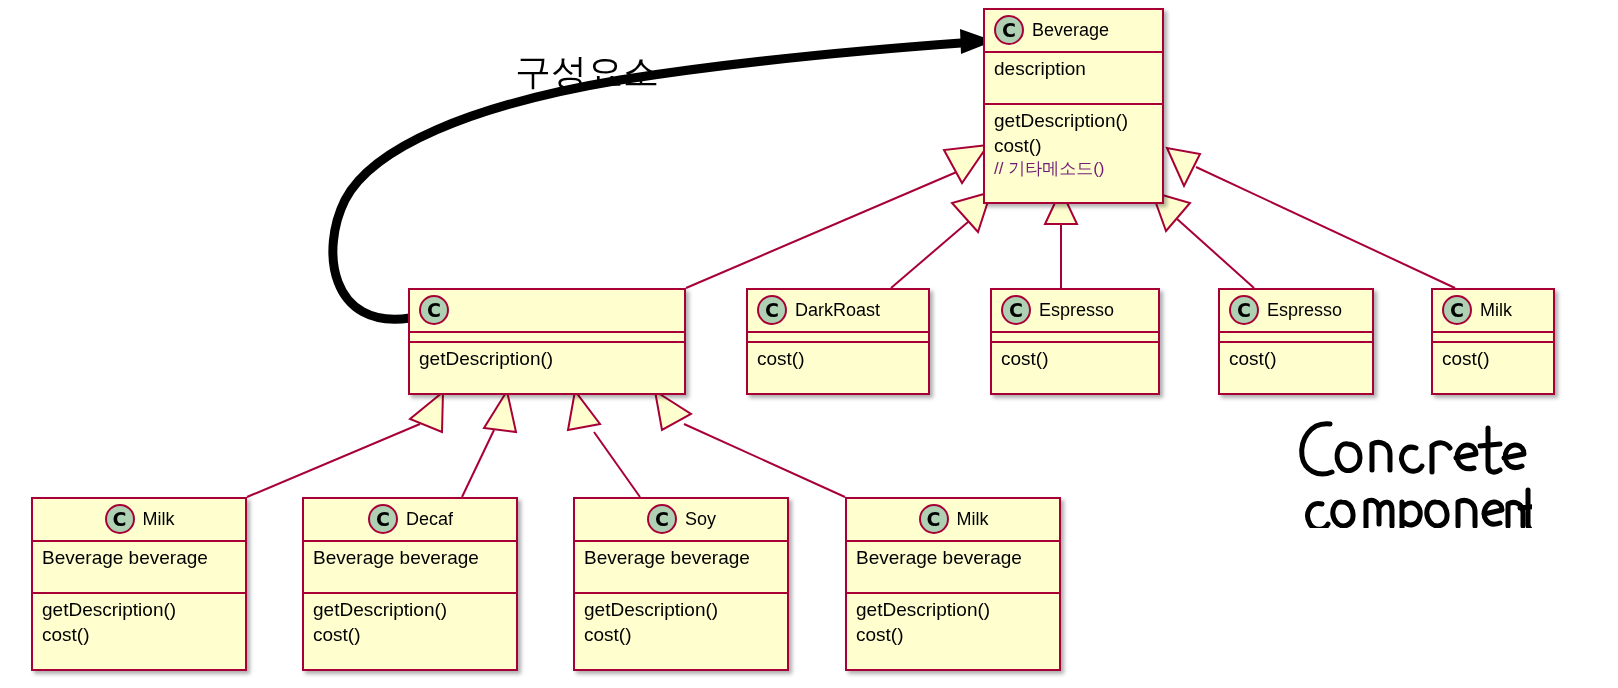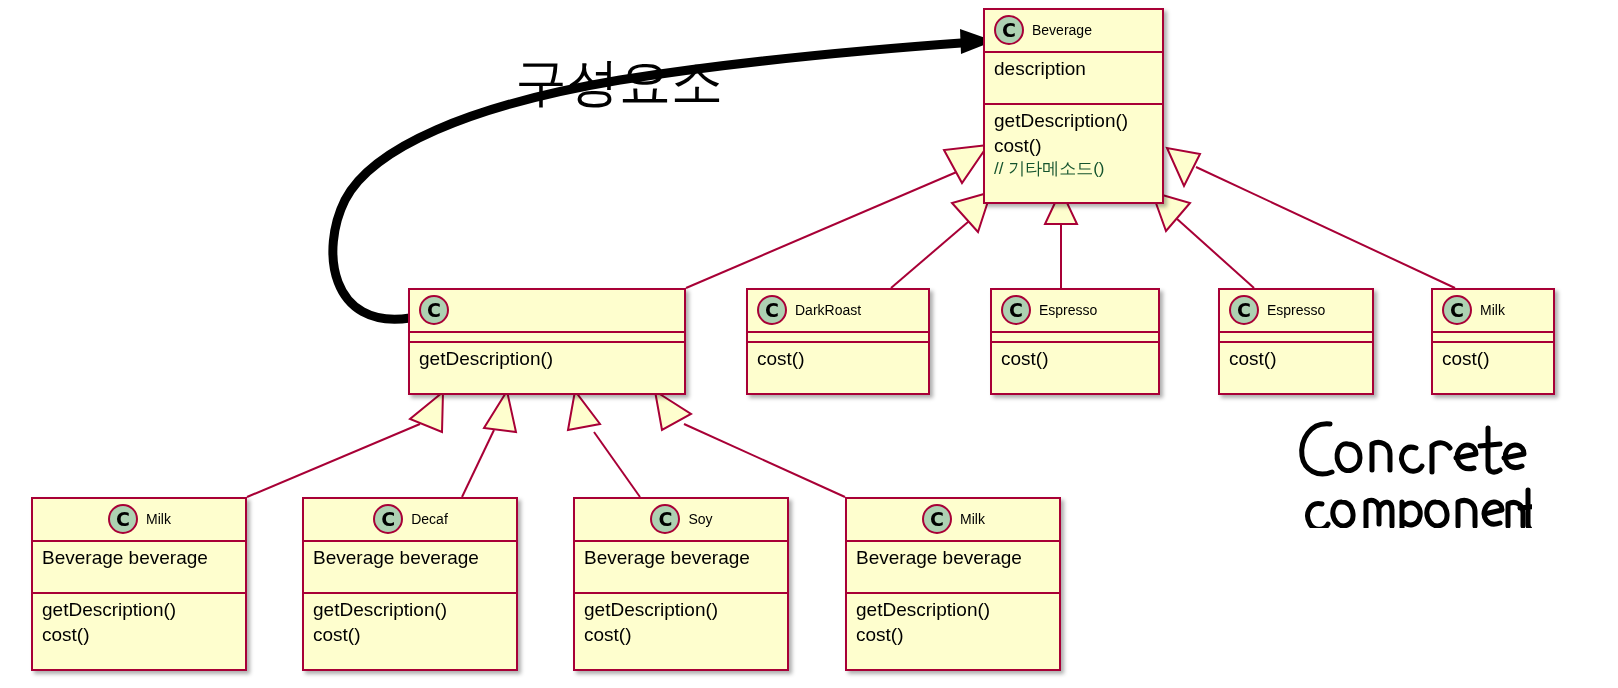--- a/index.html
+++ b/index.html
@@ -56,21 +56,21 @@
     display: flex;
     align-items: center;
     justify-content: center;
     font-size: 19px;
     font-weight: bold;
     color: #000000;
     line-height: 1;
     font-family: "DejaVu Sans", sans-serif;
   }
   .class-title {
-    font-size: 14px;
+    font-size: 18px;
     color: #000000;
     white-space: nowrap;
     line-height: 1;
   }
   .uml-divider {
     height: 0;
     border-top: 2px solid #A80036;
   }
   .uml-compartment {
     padding: 4px 8px 22px 9px;
@@ -81,28 +81,28 @@
   }
   .uml-compartment.empty {
     height: 8px;
     padding-top: 0;
     padding-bottom: 0;
   }
   .uml-compartment .member {
     display: block;
   }
   .uml-compartment .member.muted {
-    color: #14532d;
+    color: #701a75;
     font-size: 17px;
   }
 
   
   .korean-label {
     position: absolute;
-    font-size: 52px;
+    font-size: 36px;
     color: #000000;
     white-space: nowrap;
     z-index: 6;
     font-family: Liberation Sans, sans-serif;
   }
   .handwritten {
     position: absolute;
     z-index: 6;
   }
 </style>

